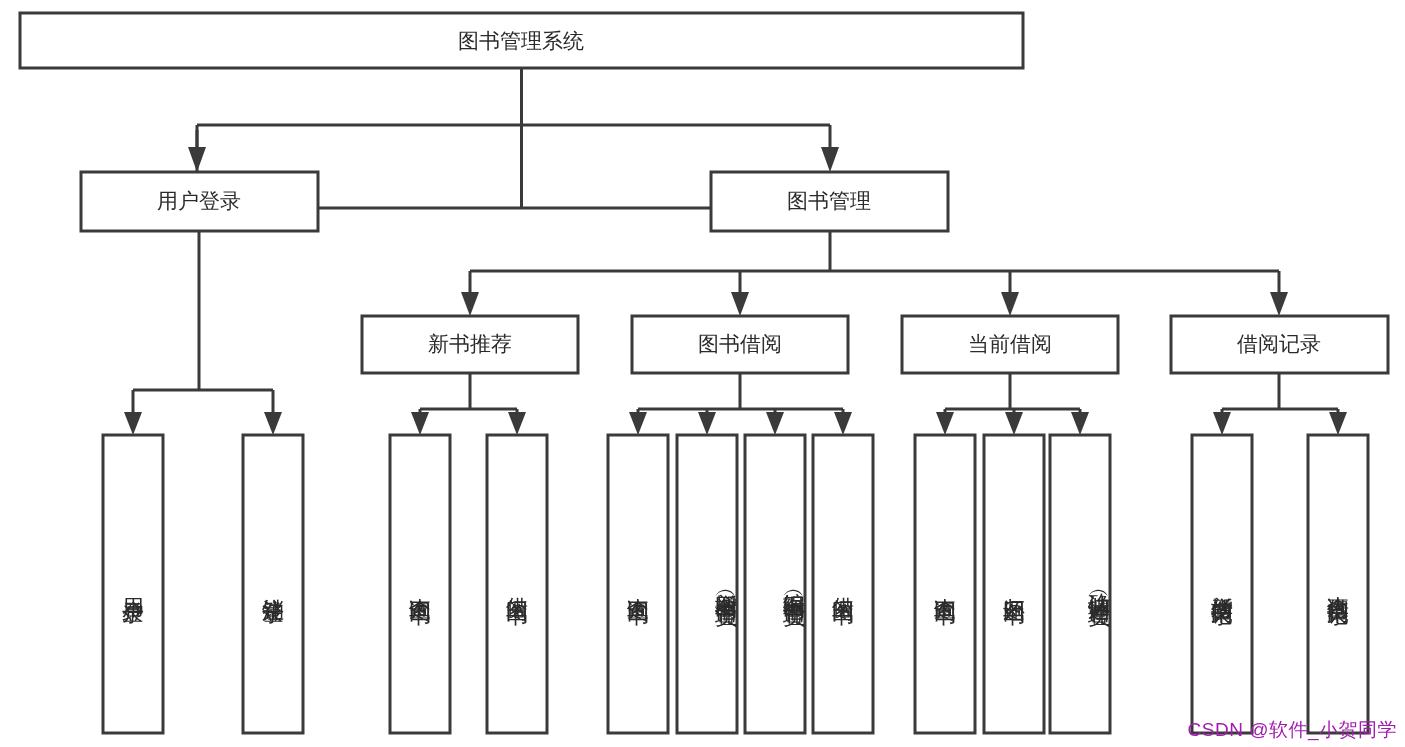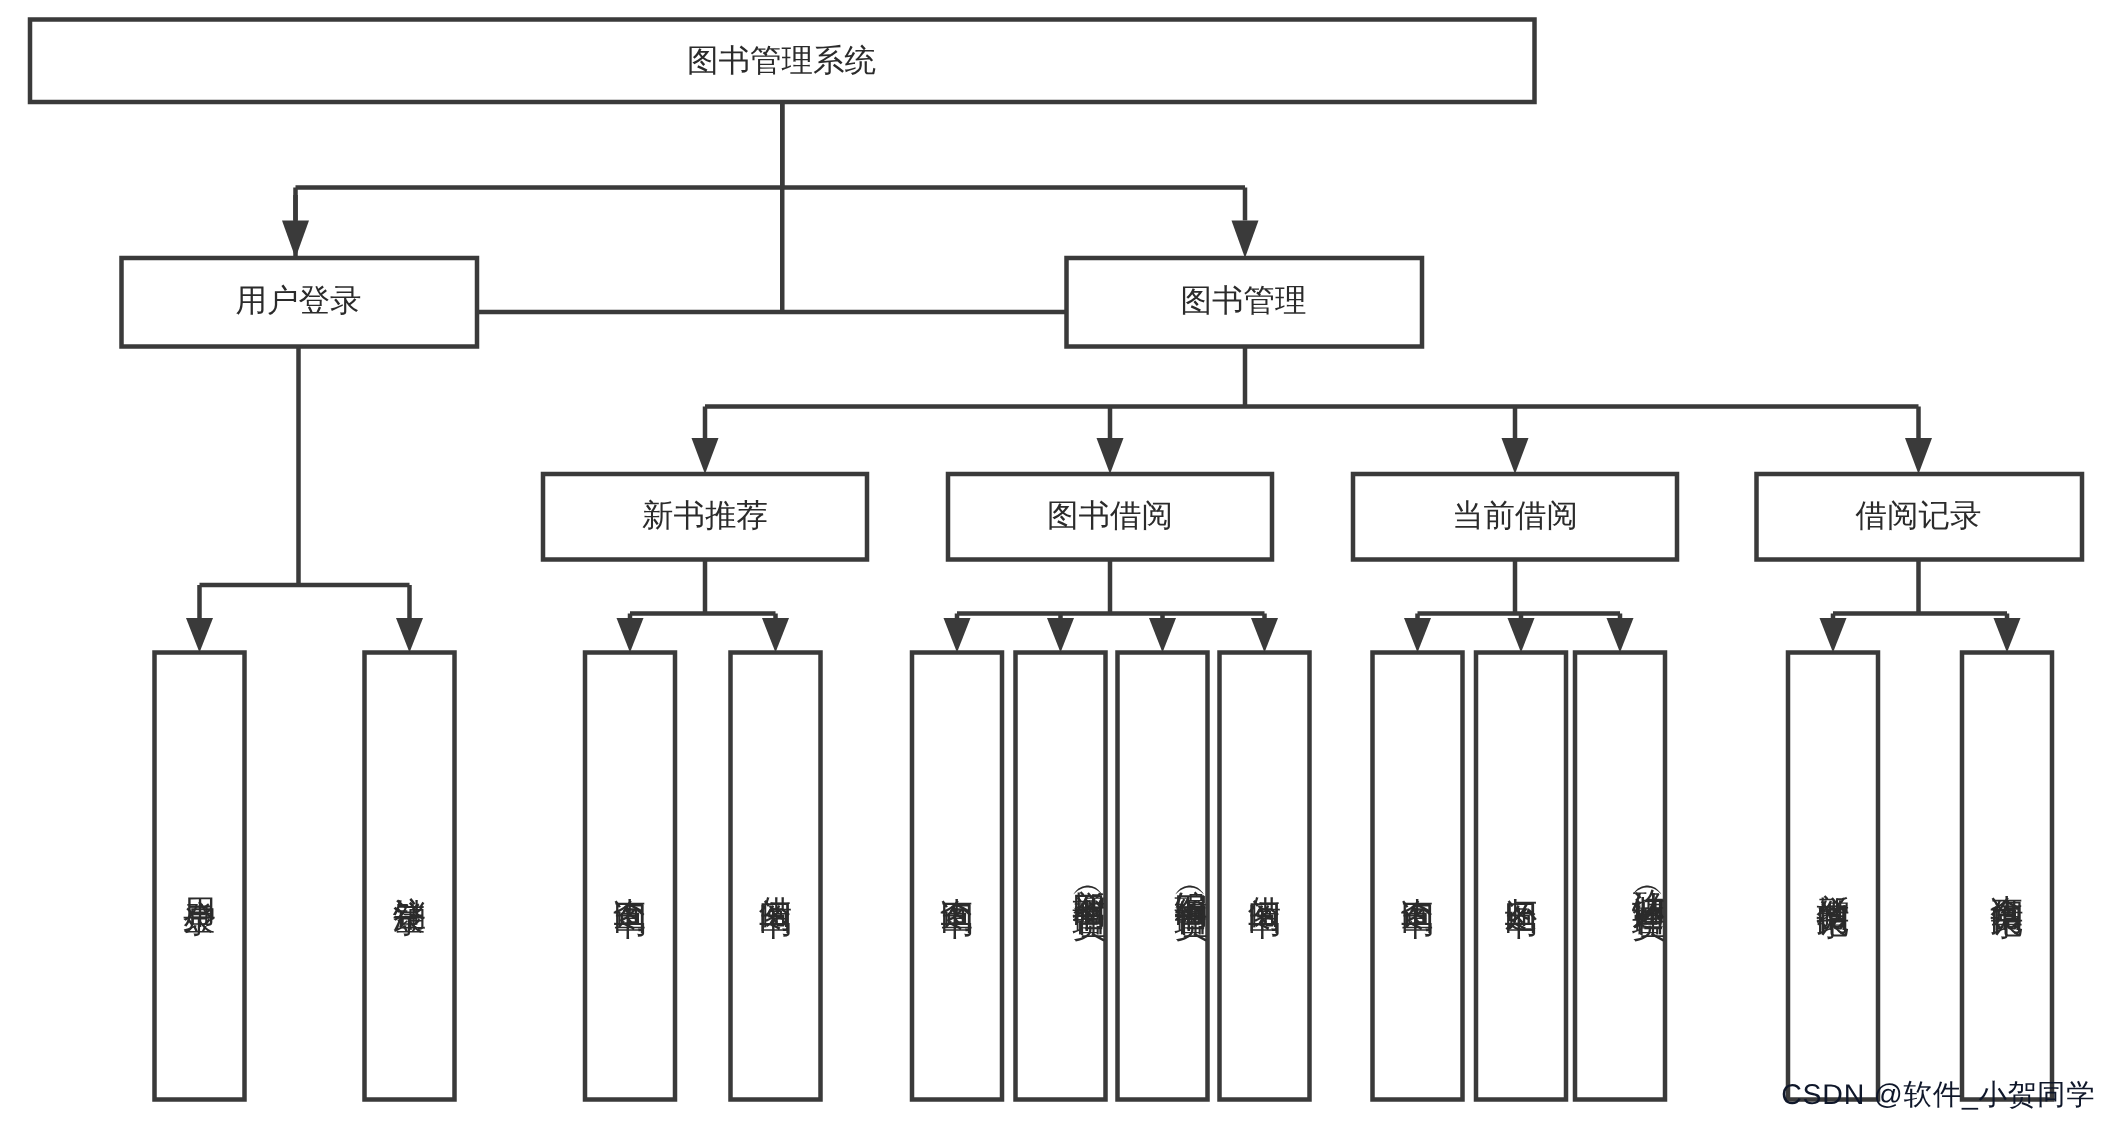--- a/index.html
+++ b/index.html
@@ -64,21 +64,21 @@
     white-space: nowrap;
     pointer-events: none;
     user-select: none;
   }
   .watermark {
     position: absolute;
     right: 8px;
     bottom: 4px;
     font-family: "Liberation Sans", "DejaVu Sans", sans-serif;
     font-size: 19px;
-    color: #0f172a;
+    color: #a21caf;
     letter-spacing: 0.5px;
     white-space: nowrap;
   }
 </style>
 </head>
 <body>
 
 <div id="diagram-root">
 
   <svg class="diagram-canvas" viewBox="0 0 1405 747" xmlns="http://www.w3.org/2000/svg">

